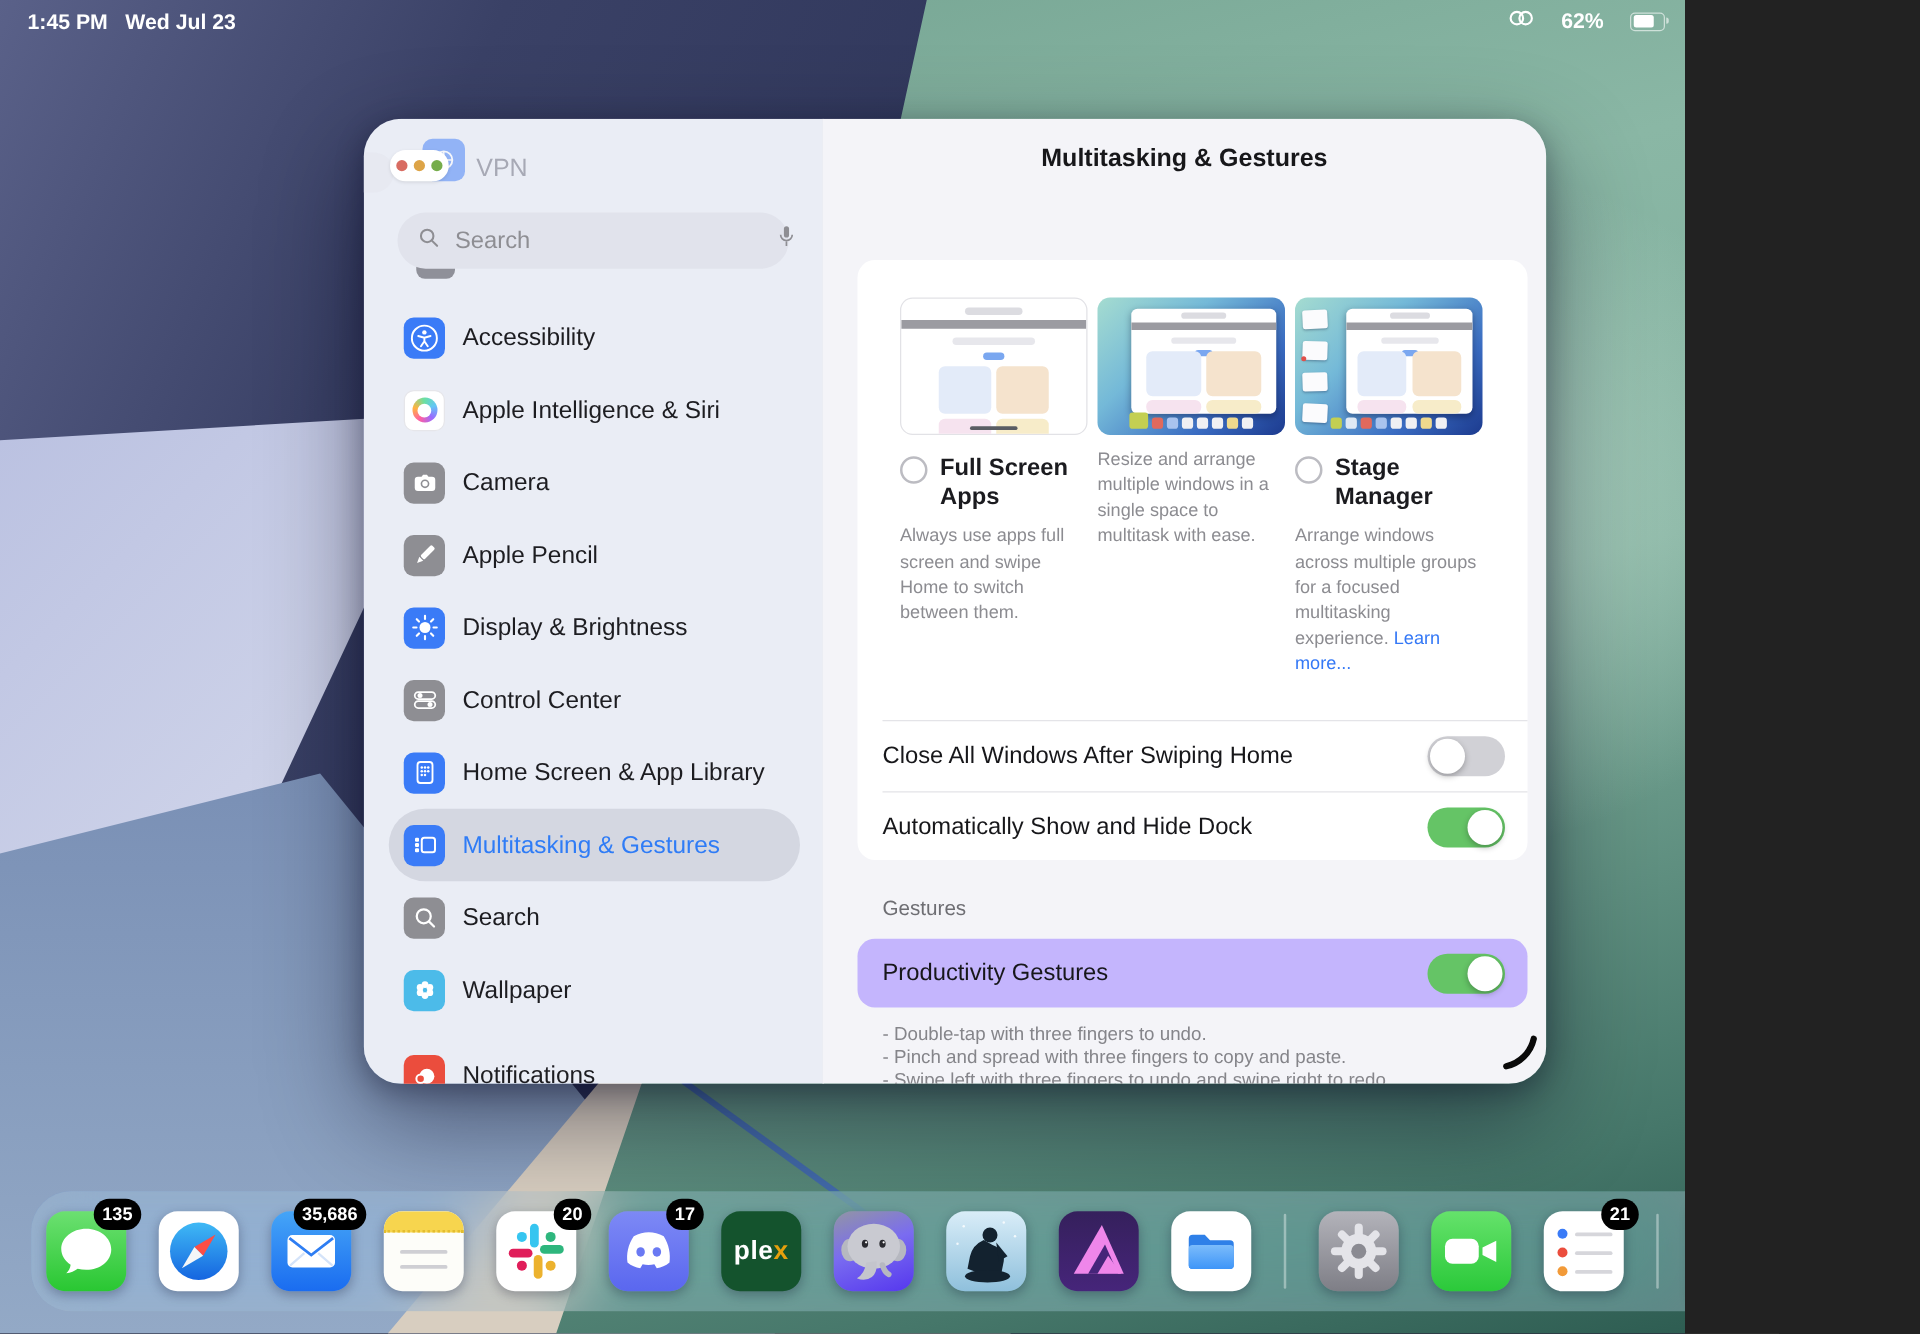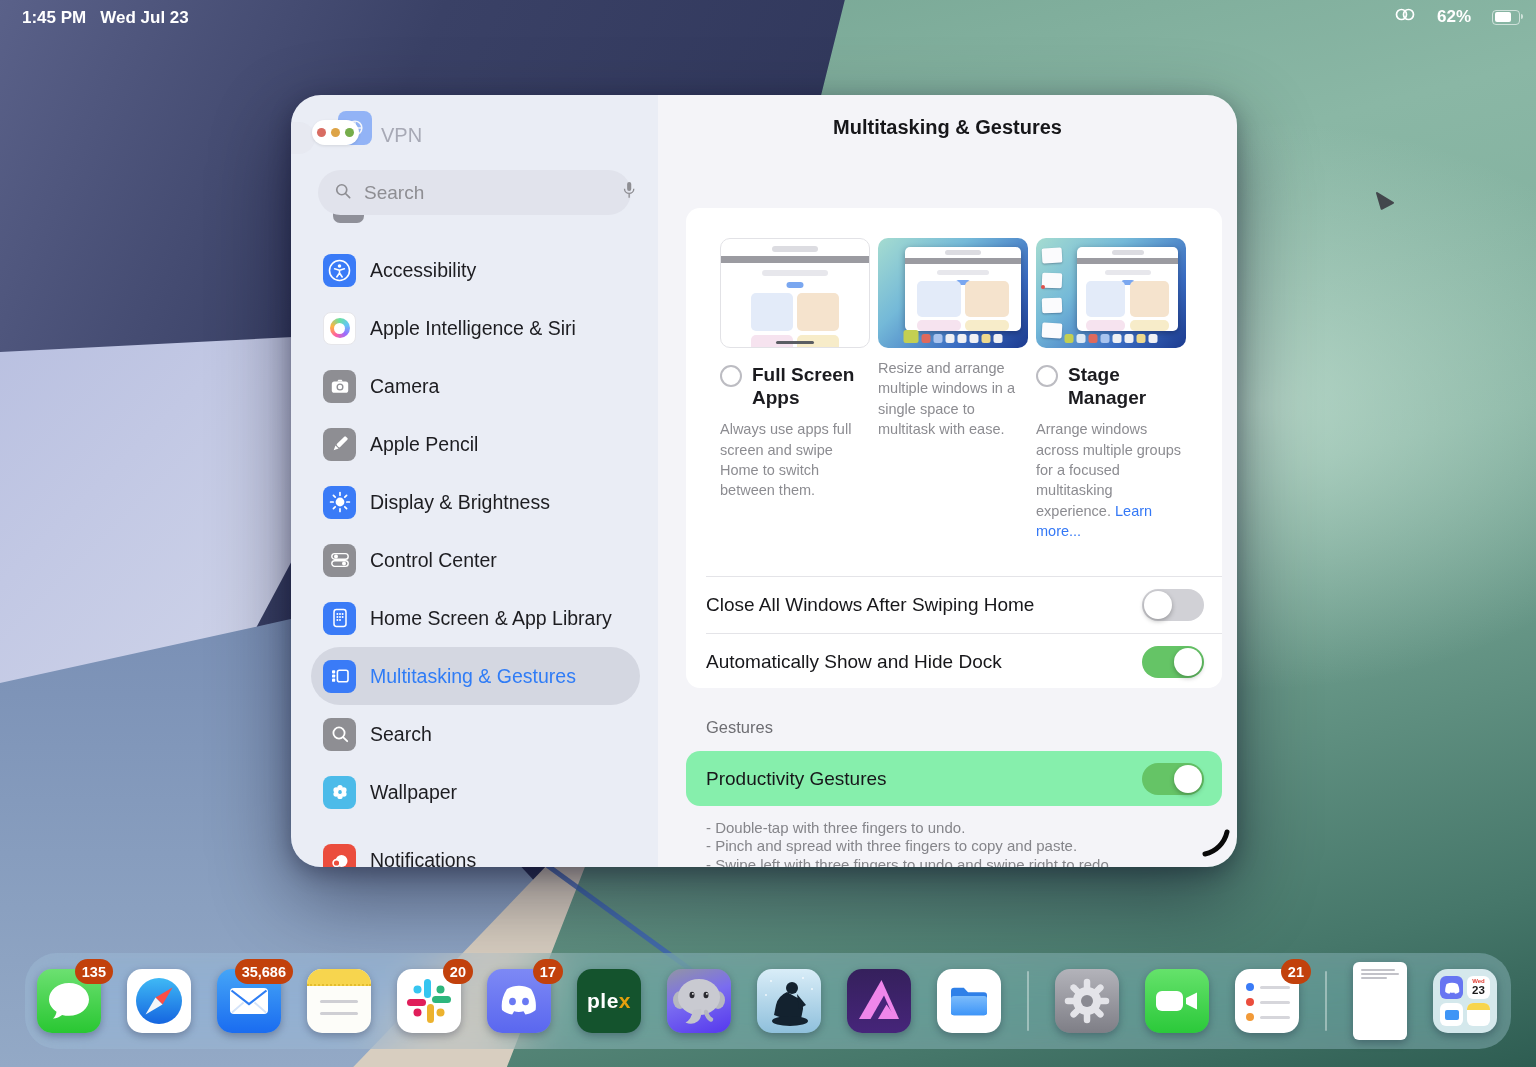--- a/index.html
+++ b/index.html
@@ -1,16 +1,16 @@
 <!DOCTYPE html>
 <html><head>
 <meta charset="utf-8">
 <style>
   html,body{margin:0;padding:0;background:#222;}
-  #stage{position:relative;width:1536px;height:1067px;overflow:hidden;
+  #stage{position:relative;width:1348px;height:1067px;overflow:hidden;
          font-family:"Liberation Sans",sans-serif;-webkit-font-smoothing:antialiased;}
 
   
   .wp{position:absolute;inset:0;}
   .wp-base{background:linear-gradient(115deg,#5a6189 0%,#3a4166 22%,#2d3458 55%,#262c49 100%);}
   .wp-green{clip-path:polygon(55% 0,100% 0,100% 100%,33% 100%,46% 52%);
             background:linear-gradient(165deg,#6f9f8d 0%,#8ab7a5 32%,#7fae9c 55%,#46776a 88%,#2e5d52 100%);}
   .wp-mint{clip-path:polygon(55% 0,100% 0,100% 100%,33% 100%,46% 52%);
            background:radial-gradient(ellipse 40% 38% at 82% 38%,rgba(205,231,218,.65),rgba(205,231,218,0) 70%);}
   .wp-pale{clip-path:polygon(0 33%,27% 31%,4% 93%,0 93%);
@@ -95,36 +95,36 @@
   .radio{width:22px;height:22px;border-radius:50%;border:2px solid #bcbcc2;background:#fff;box-sizing:border-box;
          flex:0 0 22px;margin-top:2px;display:flex;align-items:center;justify-content:center;}
   .radio.checked{background:#2483f3;border-color:#2483f3;}
   .mode-label{font-size:19px;line-height:1.22;color:#1b1b1f;}
   .mode-desc{font-size:14.5px;line-height:1.4;color:#8c8c91;margin-top:10px;}
   .learn{color:#3478f6;text-decoration:none;}
   .sep{position:absolute;left:20px;right:0;height:1px;background:#e4e4e8;}
   .d-row{position:absolute;left:20px;right:18px;height:56px;display:flex;align-items:center;justify-content:space-between;}
   .d-row .rl{font-size:19px;color:#17171a;}
   .d-gheader{position:absolute;top:623px;left:48px;font-size:16.5px;color:#6e6e73;}
-  .d-pcard{position:absolute;top:656px;left:28px;width:536px;height:55px;background:#86efac;border-radius:14px;
+  .d-pcard{position:absolute;top:656px;left:28px;width:536px;height:55px;background:#c4b5fd;border-radius:14px;
            display:flex;align-items:center;justify-content:space-between;padding:0 18px 0 20px;box-sizing:border-box;}
   .d-pcard .rl{font-size:19px;color:#17171a;}
   .d-foot{position:absolute;top:724px;left:48px;right:26px;font-size:15px;color:#85858a;line-height:1.23;}
   .resize-arc{position:absolute;right:5px;bottom:4px;z-index:6;}
 
   
   .cursor{position:absolute;left:1373px;top:190px;z-index:50;}
 
   
   .dock{position:absolute;left:25px;top:953px;width:1486px;height:96px;border-radius:32px;
         background:rgba(168,188,202,.42);backdrop-filter:blur(26px) saturate(160%);
         display:flex;align-items:center;gap:26px;padding:0 12px;box-sizing:border-box;}
   .dapp{position:relative;width:64px;height:64px;flex:0 0 auto;}
   .dicon{width:64px;height:64px;border-radius:15px;overflow:hidden;position:relative;box-shadow:0 3px 9px rgba(0,0,30,.28);}
-  .badge{position:absolute;top:-10px;right:-12px;min-width:25px;height:25px;border-radius:13px;background:#c2410c;
+  .badge{position:absolute;top:-10px;right:-12px;min-width:25px;height:25px;border-radius:13px;background:#000000;
          color:#fff;font-size:14.5px;font-weight:700;display:flex;align-items:center;justify-content:center;
          padding:0 7px;box-sizing:border-box;z-index:5;white-space:nowrap;}
   .ddiv{width:2px;height:60px;background:rgba(255,255,255,.38);border-radius:1px;flex:0 0 auto;}
   .dpage{width:54px;height:78px;background:#fff;border-radius:6px;flex:0 0 auto;position:relative;
          box-shadow:0 3px 9px rgba(0,0,30,.28);}
   .dpage i{position:absolute;left:8px;height:2px;background:#c2c2c8;border-radius:1px;}
   .ic-notes .top{position:absolute;top:0;left:0;right:0;height:15px;background:#f7d54e;border-bottom:2px dotted #e3bd2e;}
   .ic-notes .ln{position:absolute;left:13px;width:38px;height:3px;background:#cfcfd4;border-radius:2px;}
   .ic-rem{background:#fff;}
   .ic-rem .row{position:absolute;left:11px;display:flex;align-items:center;gap:6px;}

